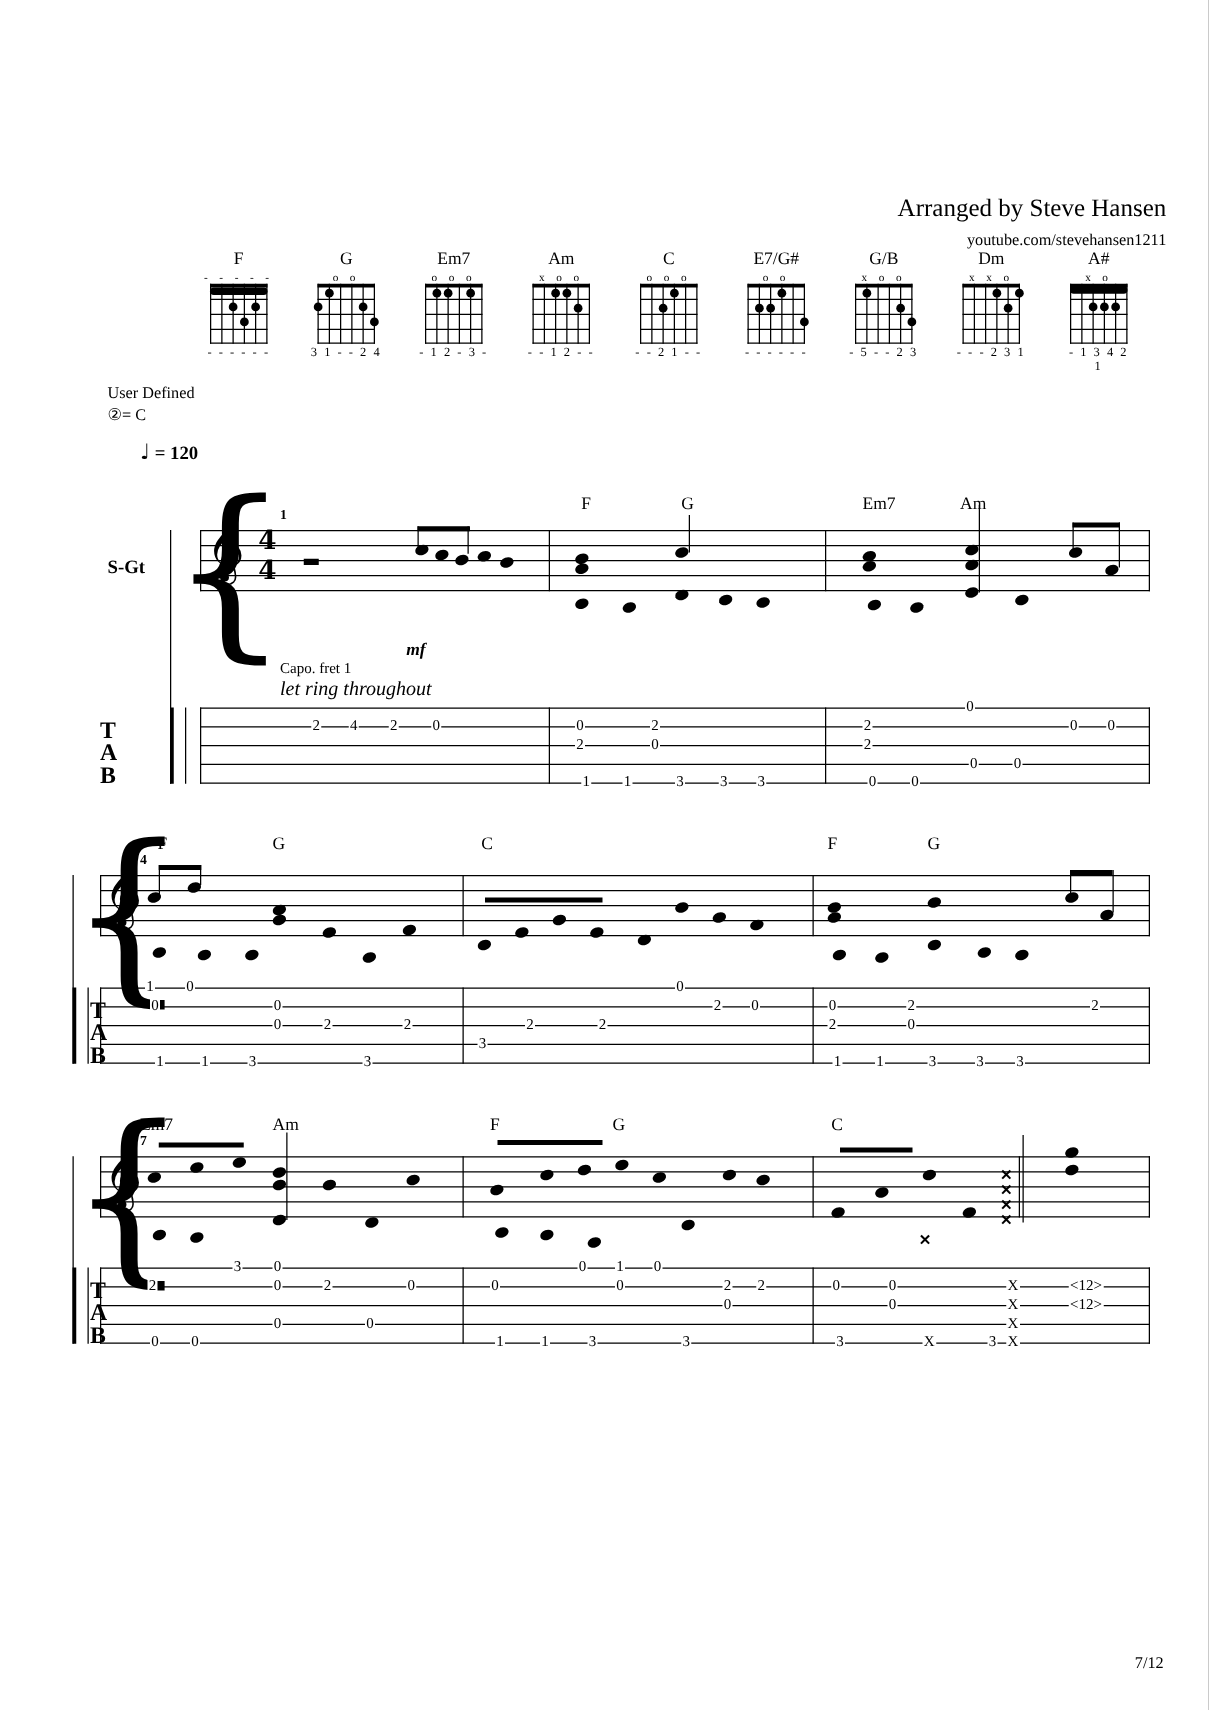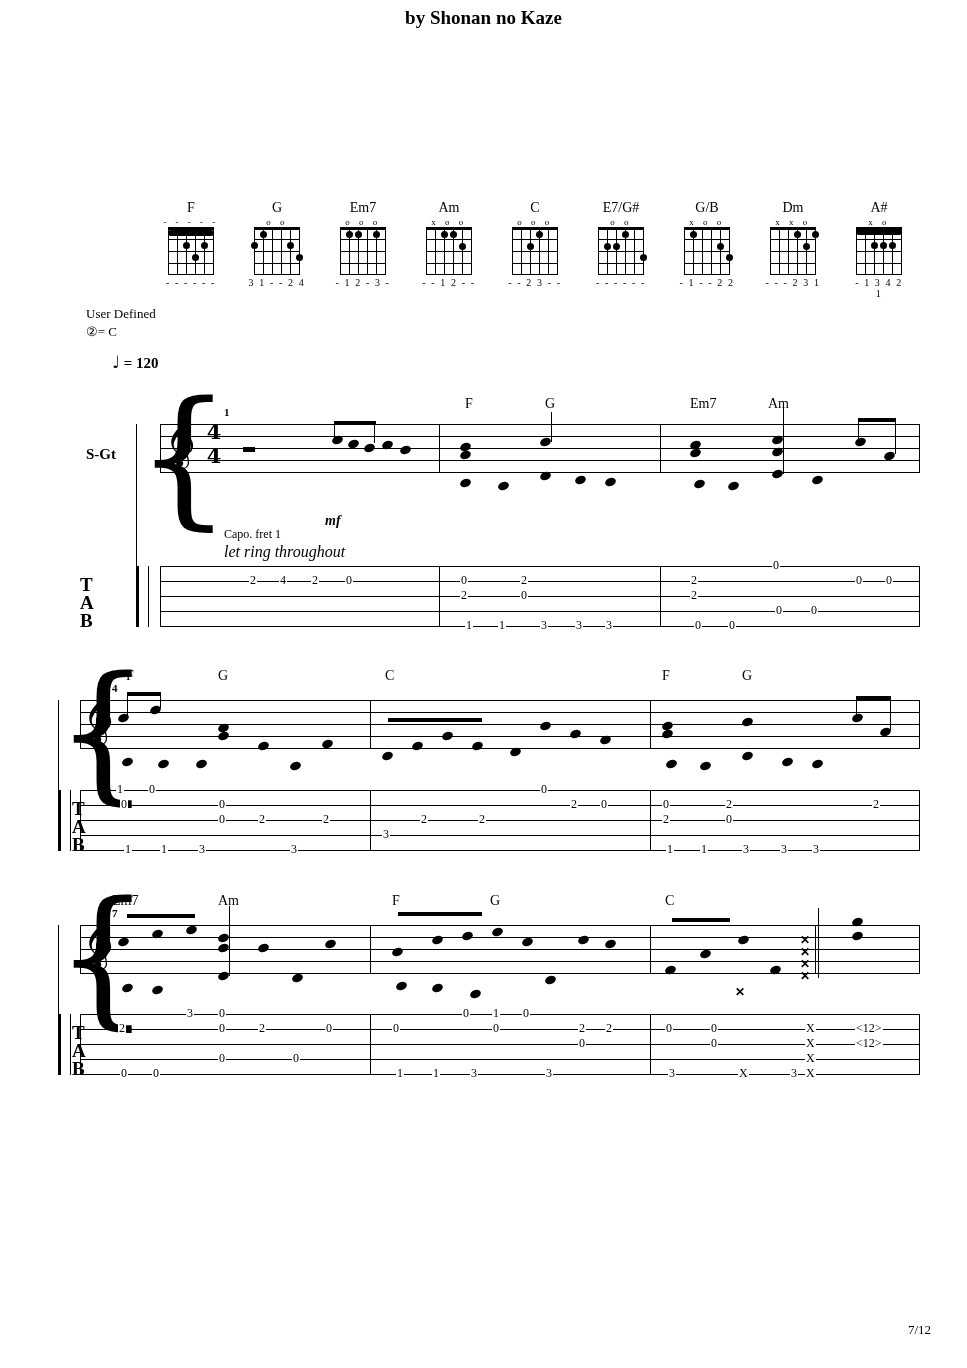--- a/index.html
+++ b/index.html
@@ -66,22 +66,25 @@
   .beam{position:absolute;height:4px;background:#000;}
   .rest{position:absolute;width:12px;height:5px;background:#000;}
   .pgnum{position:absolute;right:36px;bottom:30px;font-size:13px;}
   .xh{position:absolute;font-size:12px;font-family:"Liberation Sans",sans-serif;font-weight:bold;line-height:1;}
 </style>
 </head>
 <body>
 
 <div class="page">
 
-  <div class="sub2">by Shonan no Kaze</div>
-
+
+  <div class="arr">
+    <div>Arranged by Steve Hansen</div>
+    <div class="yt">youtube.com/stevehansen1211</div>
+  </div>
 
   <div class="chords">
 
     <div class="chord">
       <div class="nm">F</div>
       <div class="ox">- - - - - -</div>
       <div class="grid">
         <div class="h nut" style="top:0"></div>
         <div class="h" style="top:12px"></div>
           <div class="h" style="top:24px"></div>
@@ -179,21 +182,21 @@
           <div class="h" style="top:47px"></div>
         <div class="v" style="left:0"></div>
           <div class="v" style="left:9px"></div>
         <div class="v" style="left:18px"></div>
           <div class="v" style="left:27px"></div>
         <div class="v" style="left:36px"></div>
           <div class="v" style="left:45px"></div>
         <div class="dot" style="left:24px;top:4px;"></div>
         <div class="dot" style="left:15px;top:16px;"></div>
       </div>
-      <div class="fing">- - 2 3 - -</div>
+      <div class="fing">- - 2 1 - -</div>
     </div>
 
     <div class="chord">
       <div class="nm">E7/G#</div>
       <div class="ox">o o</div>
       <div class="grid">
         <div class="h nut" style="top:0"></div>
         <div class="h" style="top:12px"></div>
           <div class="h" style="top:24px"></div>
         <div class="h" style="top:36px"></div>
@@ -224,21 +227,21 @@
         <div class="v" style="left:0"></div>
           <div class="v" style="left:9px"></div>
         <div class="v" style="left:18px"></div>
           <div class="v" style="left:27px"></div>
         <div class="v" style="left:36px"></div>
           <div class="v" style="left:45px"></div>
         <div class="dot" style="left:6px;top:4px;"></div>
         <div class="dot" style="left:33px;top:16px;"></div>
         <div class="dot" style="left:42px;top:27px;"></div>
       </div>
-      <div class="fing">- 1 - - 2 2</div>
+      <div class="fing">- 5 - - 2 3</div>
     </div>
 
     <div class="chord">
       <div class="nm">Dm</div>
       <div class="ox">x x o</div>
       <div class="grid">
         <div class="h nut" style="top:0"></div>
         <div class="h" style="top:12px"></div>
           <div class="h" style="top:24px"></div>
         <div class="h" style="top:36px"></div>

